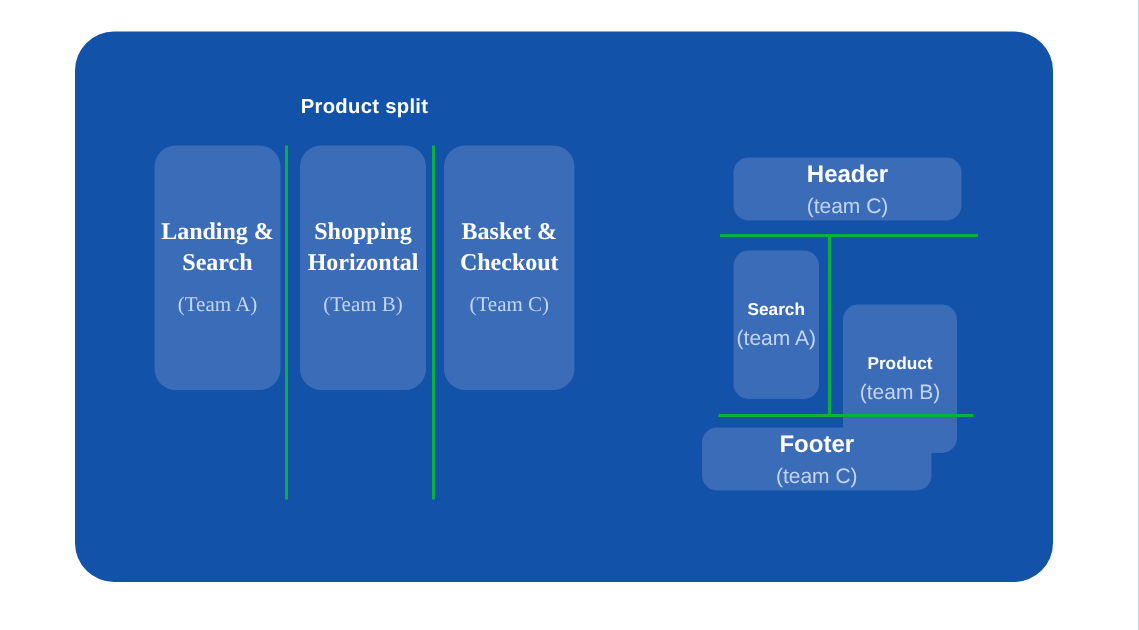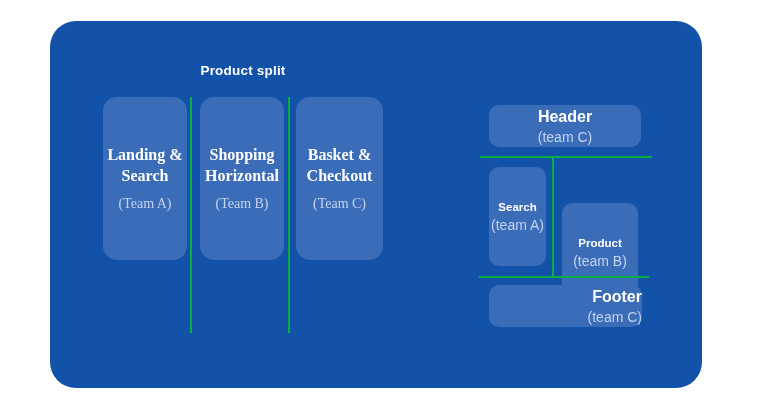--- a/index.html
+++ b/index.html
@@ -60,21 +60,21 @@
   .vp1 { left: 53px;  width: 84px; }
   .vp2 { left: 150px; width: 84px; }
   .vp3 { left: 246px; width: 87px; }
 
   
   .hpanel { border-radius: 10px; }
   .header-panel  { left: 439px; top: 84px;  width: 152px; height: 42px; }
   .search-panel  { left: 439px; top: 146px; width: 57px;  height: 99px; }
   .search-panel .panel-title, .product-panel .panel-title { font-size: 11.5px; }
   .product-panel { left: 512px; top: 146px; width: 76px;  height: 99px; margin-top: 36px; }
-  .footer-panel  { left: 439px; top: 264px; width: 153px; height: 42px; align-items: flex-end; }
+  .footer-panel  { left: 418px; top: 264px; width: 153px; height: 42px; }
 
   .divider {
     position: absolute;
     background: var(--divider-green, #0bae43);
   }
   .vdiv  { width: 2px; top: 76px; height: 236px; }
   .vdiv1 { left: 140px; }
   .vdiv2 { left: 238px; }
   .hdiv  { height: 2px; }
   .hdiv-top    { left: 430px; top: 135px; width: 172px; }

